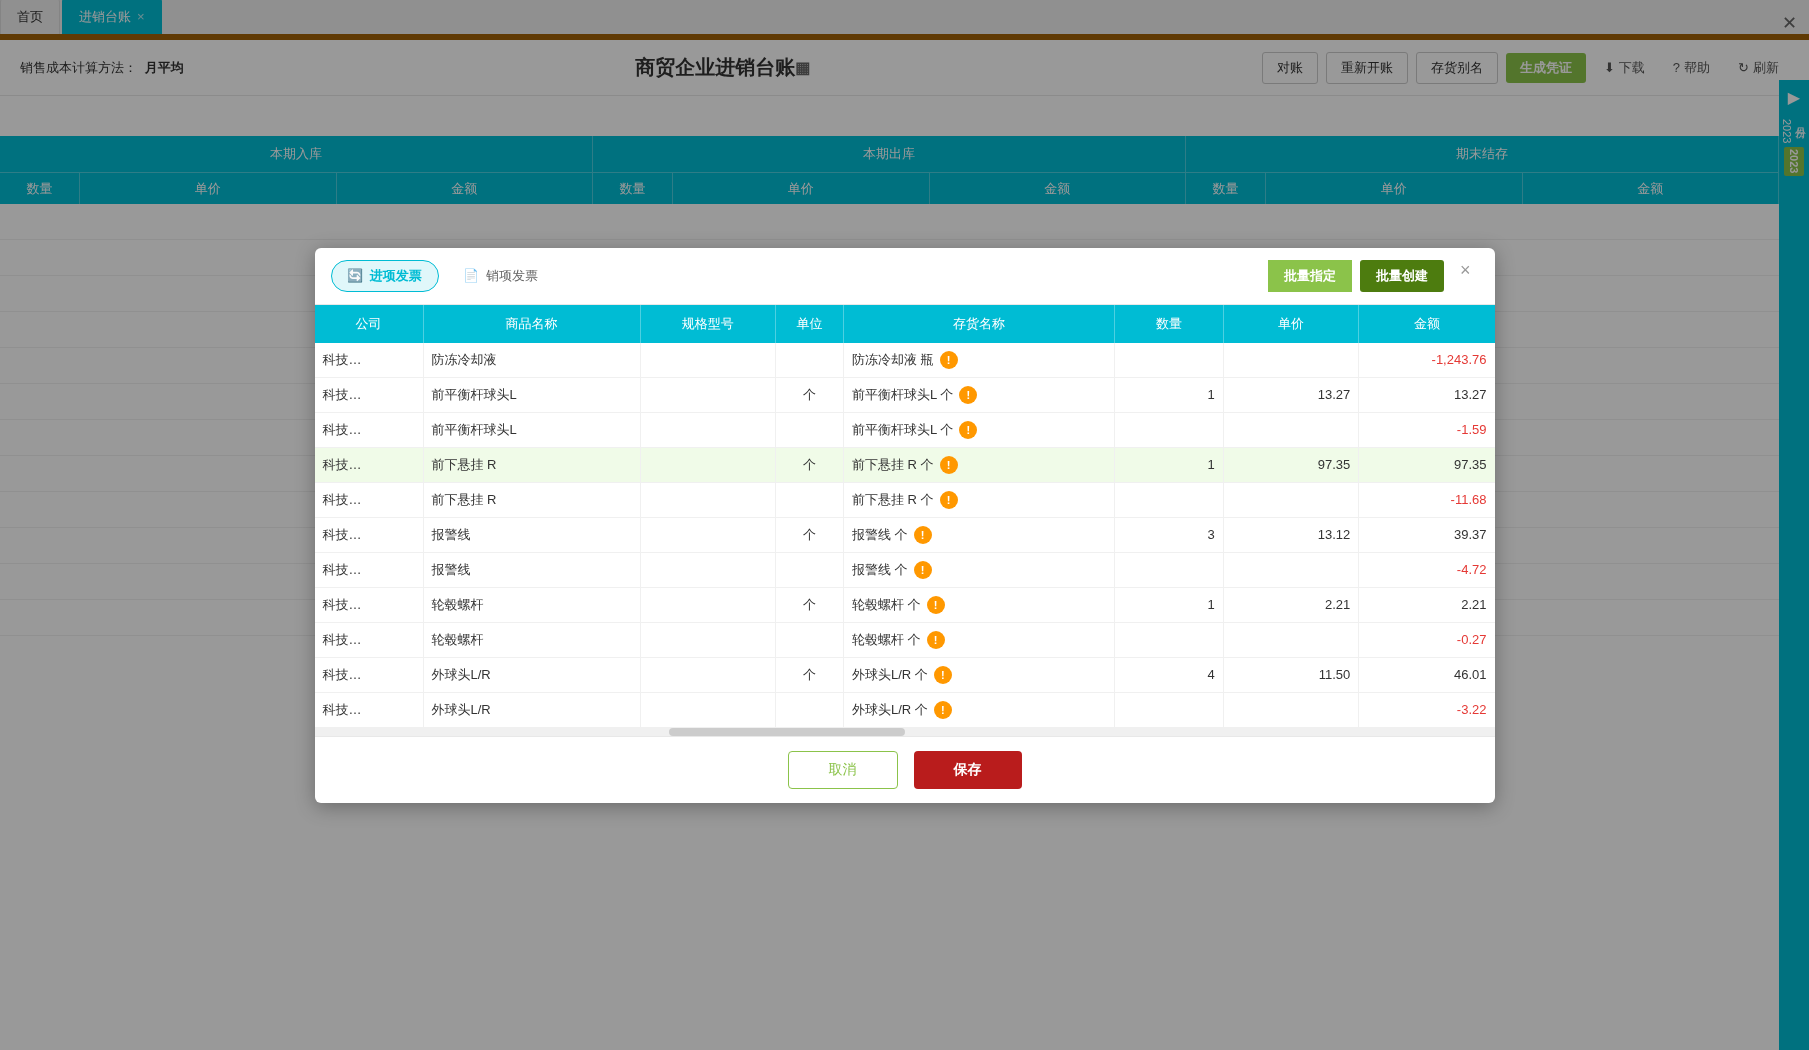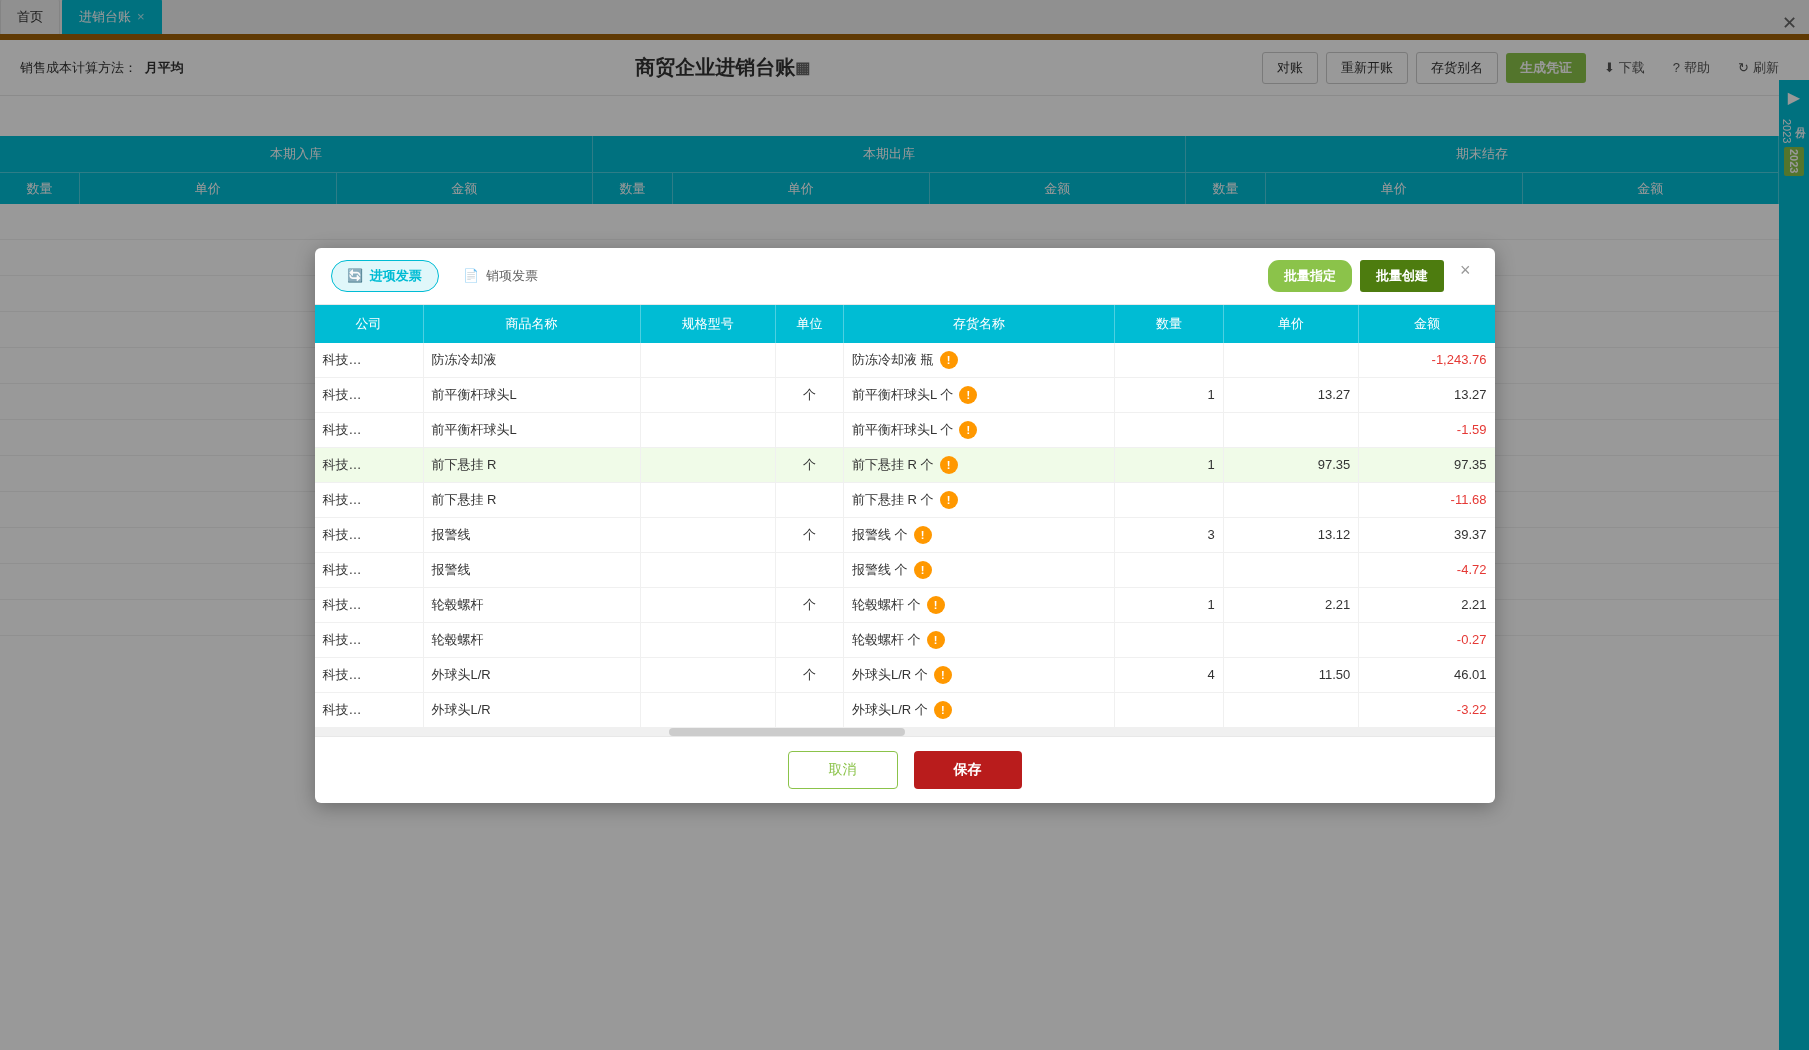--- a/index.html
+++ b/index.html
@@ -202,21 +202,21 @@
     .modal-actions {
       margin-left: auto;
       display: flex;
       gap: 8px;
     }
     .btn-batch-assign {
       padding: 7px 16px;
       background: #8bc34a;
       color: white;
       border: none;
-      border-radius: 11px;
+      border-radius: 0;
       cursor: pointer;
       font-size: 13px;
       font-weight: bold;
     }
     .btn-batch-create {
       padding: 7px 16px;
       background: #4d7c0f;
       color: white;
       border: none;
       border-radius: 3px;

